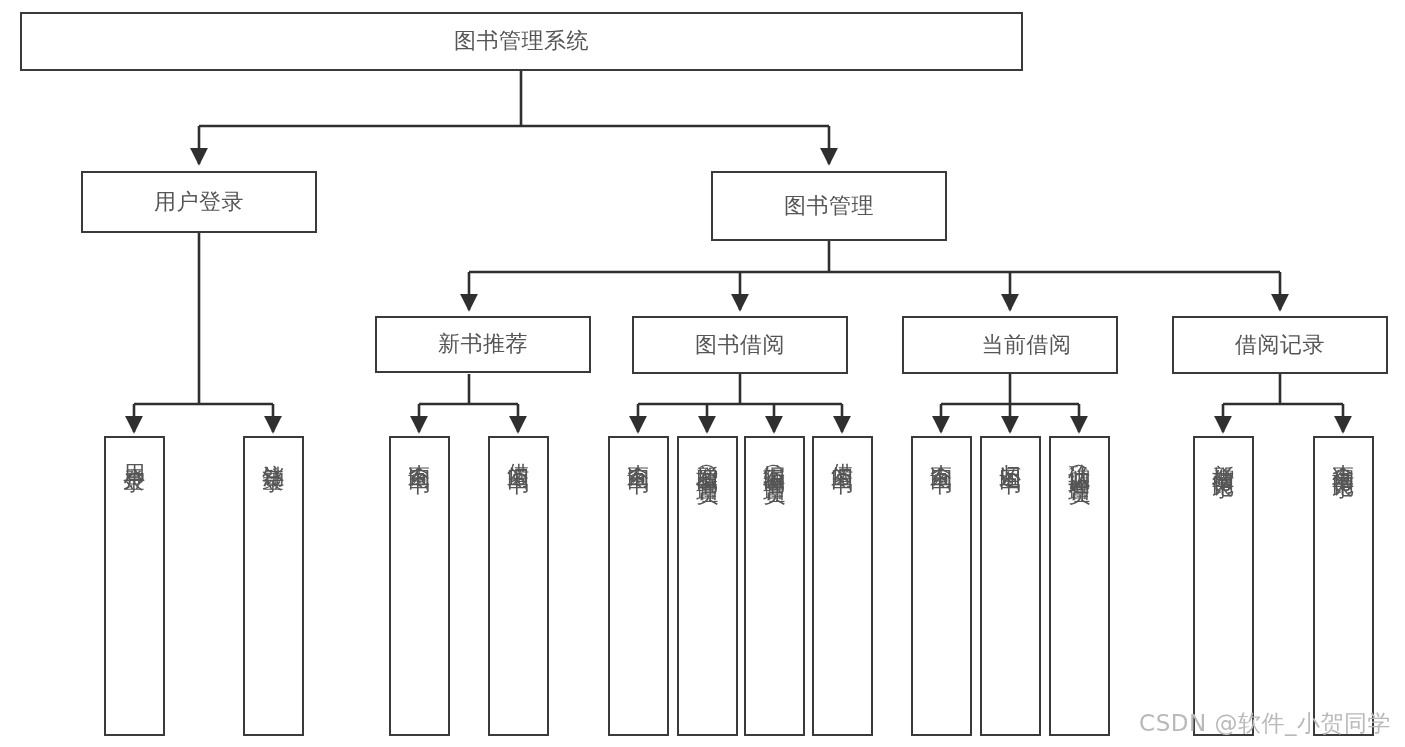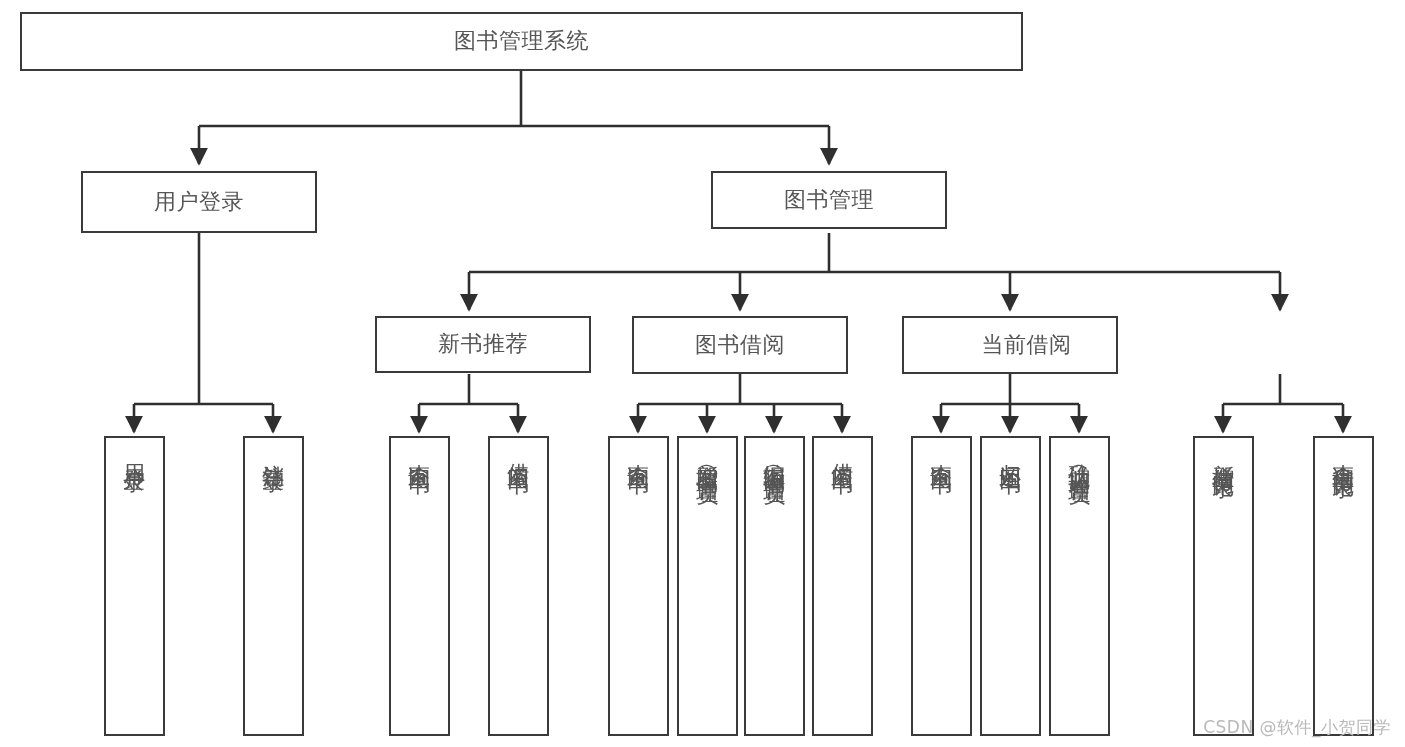--- a/index.html
+++ b/index.html
@@ -59,21 +59,21 @@
     text-orientation: upright;
     font-size: 22px;
     line-height: 1.35;
     letter-spacing: 3px;
     white-space: nowrap;
   }
   .watermark {
     position: absolute;
     right: 14px;
     bottom: 8px;
-    font-size: 17px;
+    font-size: 23px;
     color: #b9b9b9;
     white-space: nowrap;
     letter-spacing: 0.5px;
   }
 </style>
 </head>
 <body>
 
 <div id="diagram-root">
 
@@ -127,33 +127,36 @@
     </g>
   </svg>
 
   <div class="node horiz" style="left:20px; top:12px; width:1003px; height:59px;">
     <span class="node-label">图书管理系统</span>
   </div>
 
   <div class="node horiz" style="left:81px; top:171px; width:236px; height:62px;">
     <span class="node-label">用户登录</span>
   </div>
-  <div class="node horiz" style="left:711px; top:171px; width:236px; height:58px;">
+  <div class="node horiz" style="left:711px; top:171px; width:236px; height:70px;">
     <span class="node-label">图书管理</span>
   </div>
 
   <div class="node horiz" style="left:375px; top:316px; width:216px; height:57px;">
     <span class="node-label">新书推荐</span>
   </div>
   <div class="node horiz" style="left:632px; top:316px; width:216px; height:58px;align-items:center;">
     <span class="node-label">图书借阅</span>
   </div>
   <div class="node horiz" style="left:902px; top:316px; width:216px; height:58px;padding-left:33px;">
     <span class="node-label">当前借阅</span>
   </div>
+  <div class="node horiz" style="left:1172px; top:316px; width:216px; height:58px;">
+    <span class="node-label">借阅记录</span>
+  </div>
 
   <div class="node vert" style="left:104px; top:436px; width:61px; height:300px;">
     <span class="node-label">用户登录</span>
   </div>
   <div class="node vert" style="left:243px; top:436px; width:61px; height:300px;">
     <span class="node-label">注销登录</span>
   </div>
 
   <div class="node vert" style="left:389px; top:436px; width:61px; height:300px;">
     <span class="node-label">查询图书</span>

